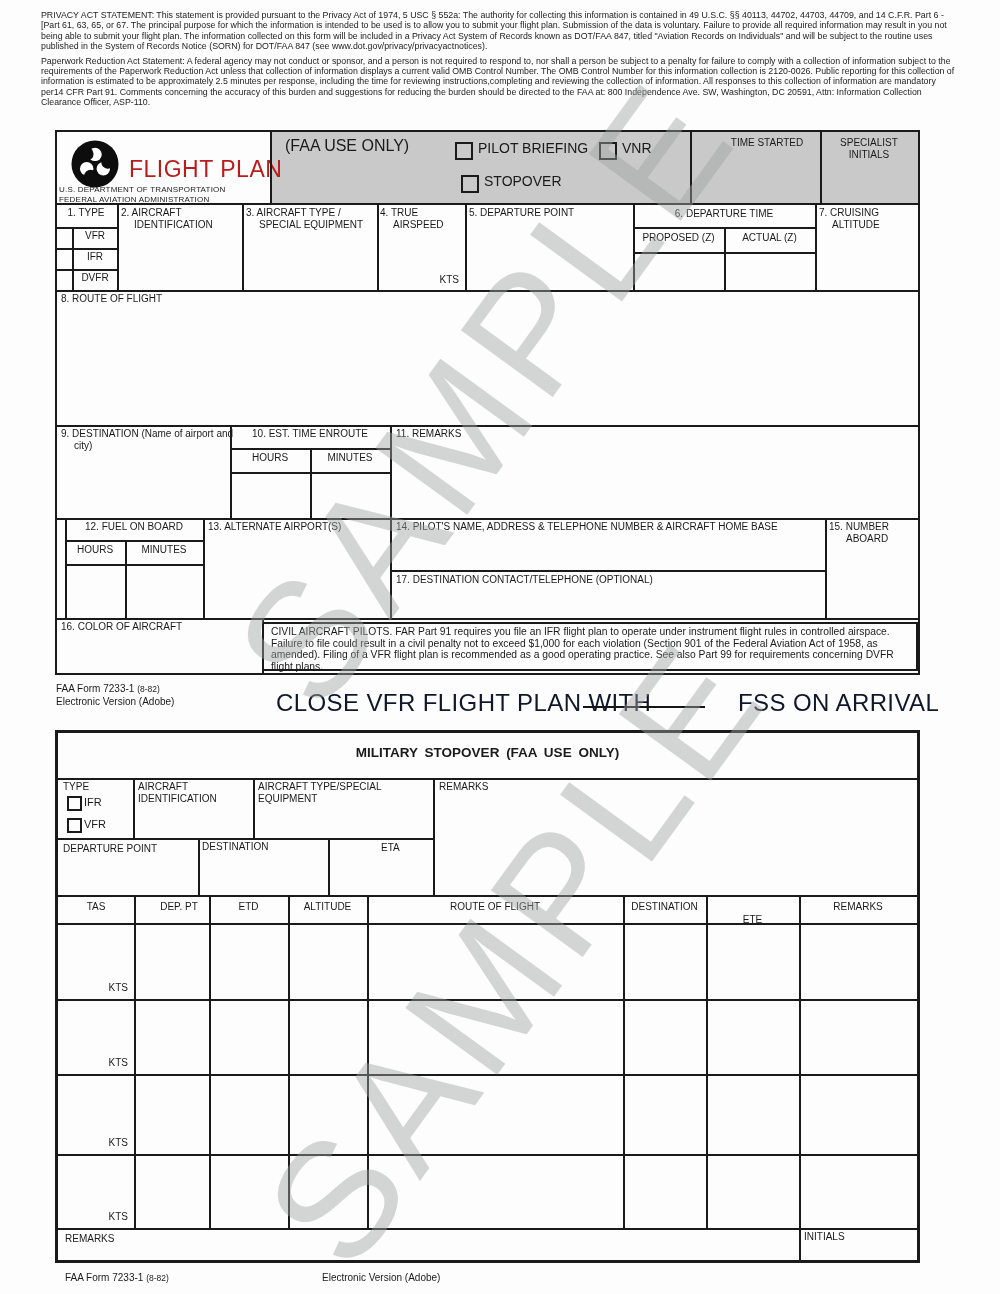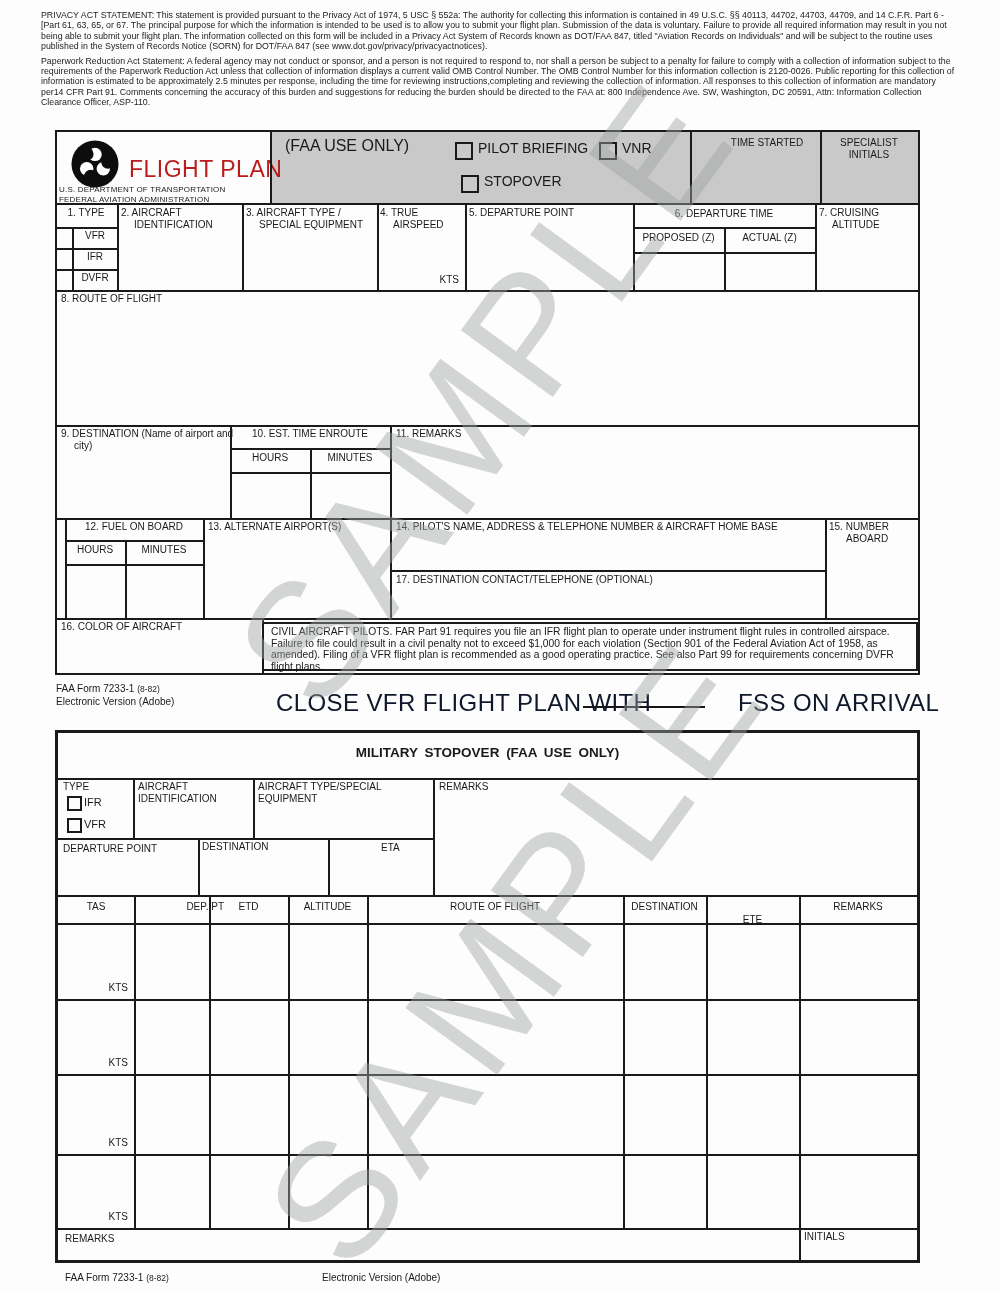--- a/index.html
+++ b/index.html
@@ -195,21 +195,21 @@
   <div class="field" style="left:377px;top:62px;width:480px;height:98px;"></div>
 
   <div class="lbl" style="left:5px;top:110px;">DEPARTURE POINT</div>
   <div class="field" style="left:2px;top:124px;width:136px;height:36px;"></div>
   <div class="lbl" style="left:144px;top:108px;">DESTINATION</div>
   <div class="field" style="left:142px;top:122px;width:126px;height:38px;"></div>
   <div class="lbl" style="left:275px;top:109px;padding-left:48px;">ETA</div>
   <div class="field" style="left:272px;top:123px;width:101px;height:37px;"></div>
 
   <div class="lbl ctr" style="left:0;top:168px;width:76px;">TAS</div>
-  <div class="lbl ctr" style="left:76px;top:168px;width:90px;text-align:right;">DEP. PT</div>
+  <div class="lbl ctr" style="left:76px;top:168px;width:90px;">DEP. PT</div>
   <div class="lbl ctr" style="left:151px;top:168px;width:79px;">ETD</div>
   <div class="lbl ctr" style="left:230px;top:168px;width:79px;">ALTITUDE</div>
   <div class="lbl ctr" style="left:309px;top:168px;width:256px;">ROUTE OF FLIGHT</div>
   <div class="lbl ctr" style="left:565px;top:168px;width:83px;">DESTINATION</div>
   <div class="lbl ctr" style="left:648px;top:168px;width:93px;margin-top:13px;">ETE</div>
   <div class="lbl ctr" style="left:741px;top:168px;width:118px;">REMARKS</div>
 
   <div class="lbl rt" style="left:0;top:249px;width:70px;">KTS</div>
   <div class="lbl rt" style="left:0;top:324px;width:70px;">KTS</div>
   <div class="lbl rt" style="left:0;top:404px;width:70px;">KTS</div>

